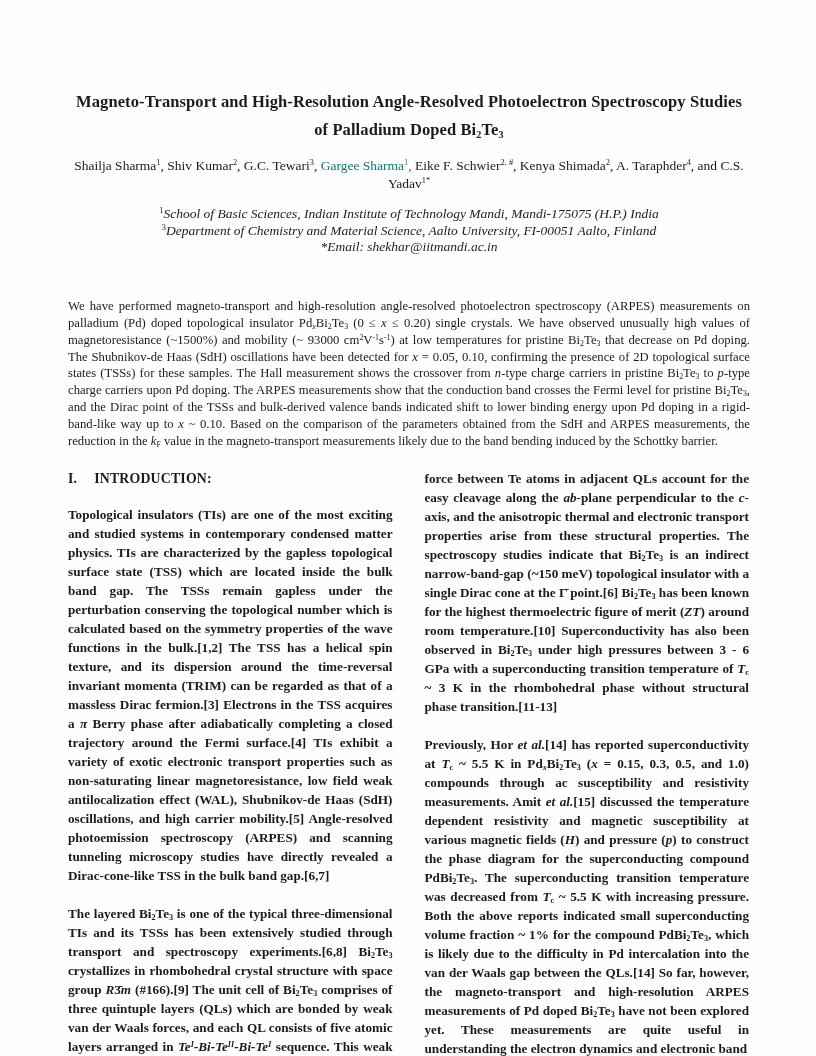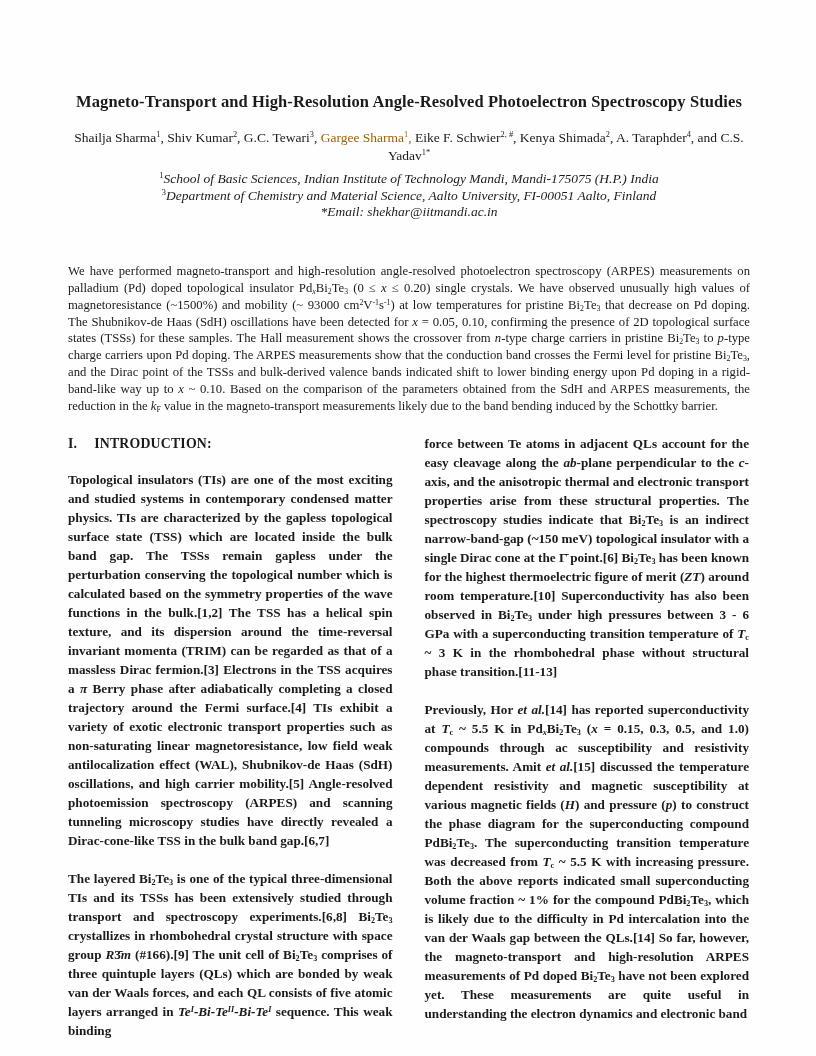--- a/index.html
+++ b/index.html
@@ -22,21 +22,21 @@
     text-align:center;
     letter-spacing:0.1px;
   }
   .authors{
     margin:13px 6px 0;
     font-size:13.5px;
     line-height:18px;
     text-align:center;
   }
   .affils{
-    margin-top:6px;
+    margin-top:13px;
     font-size:13.5px;
     line-height:16.6px;
     text-align:center;
   }
   .abstract{
     margin-top:42px;
     font-size:12.7px;
     line-height:16.9px;
     text-align:justify;
   }
@@ -57,30 +57,31 @@
     font-weight:bold;
     letter-spacing:0.2px;
     text-align:left;
   }
   .secnum{margin-right:17px;}
   .para{margin:0 1px 19px 0;font-weight:bold;}
   .para:last-child{margin-bottom:0;}
   sup,sub{font-size:0.62em;line-height:0;}
   sup{vertical-align:0.55em;}
   sub{vertical-align:-0.25em;}
-  .muted{color:#a16207;}
+  .muted{color:#0f766e;}
   i{font-style:italic;}
 </style>
 </head>
 <body>
 
 <div class="page">
   <header>
     <h1 class="title">
       <div>Magneto-Transport and High-Resolution Angle-Resolved Photoelectron Spectroscopy Studies</div>
+      <div>of Palladium Doped Bi<sub>2</sub>Te<sub>3</sub></div>
     </h1>
     <p class="authors">Shailja Sharma<sup>1</sup>, Shiv Kumar<sup>2</sup>, G.C. Tewari<sup>3</sup>, <span class="muted">Gargee Sharma<sup>1</sup>,</span> Eike F. Schwier<sup>2, #</sup>, Kenya Shimada<sup>2</sup>, A. Taraphder<sup>4</sup>, and C.S. Yadav<sup>1*</sup></p>
     <div class="affils">
       <div><sup>1</sup><i>School of Basic Sciences, Indian Institute of Technology Mandi, Mandi-175075 (H.P.) India</i></div>
       <div><sup>3</sup><i>Department of Chemistry and Material Science, Aalto University, FI-00051 Aalto, Finland</i></div>
       <div><i>*Email: shekhar@iitmandi.ac.in</i></div>
     </div>
   </header>
 
   <section class="abstract">We have performed magneto-transport and high-resolution angle-resolved photoelectron spectroscopy (ARPES) measurements on palladium (Pd) doped topological insulator Pd<sub><i>x</i></sub>Bi<sub>2</sub>Te<sub>3</sub> (0 ≤ <i>x</i> ≤ 0.20) single crystals. We have observed unusually high values of magnetoresistance (~1500%) and mobility (~ 93000 cm<sup>2</sup>V<sup>-1</sup>s<sup>-1</sup>) at low temperatures for pristine Bi<sub>2</sub>Te<sub>3</sub> that decrease on Pd doping. The Shubnikov-de Haas (SdH) oscillations have been detected for <i>x</i> = 0.05, 0.10, confirming the presence of 2D topological surface states (TSSs) for these samples. The Hall measurement shows the crossover from <i>n</i>-type charge carriers in pristine Bi<sub>2</sub>Te<sub>3</sub> to <i>p</i>-type charge carriers upon Pd doping. The ARPES measurements show that the conduction band crosses the Fermi level for pristine Bi<sub>2</sub>Te<sub>3</sub>, and the Dirac point of the TSSs and bulk-derived valence bands indicated shift to lower binding energy upon Pd doping in a rigid-band-like way up to <i>x</i> ~ 0.10. Based on the comparison of the parameters obtained from the SdH and ARPES measurements, the reduction in the <i>k</i><sub>F</sub> value in the magneto-transport measurements likely due to the band bending induced by the Schottky barrier.</section>

